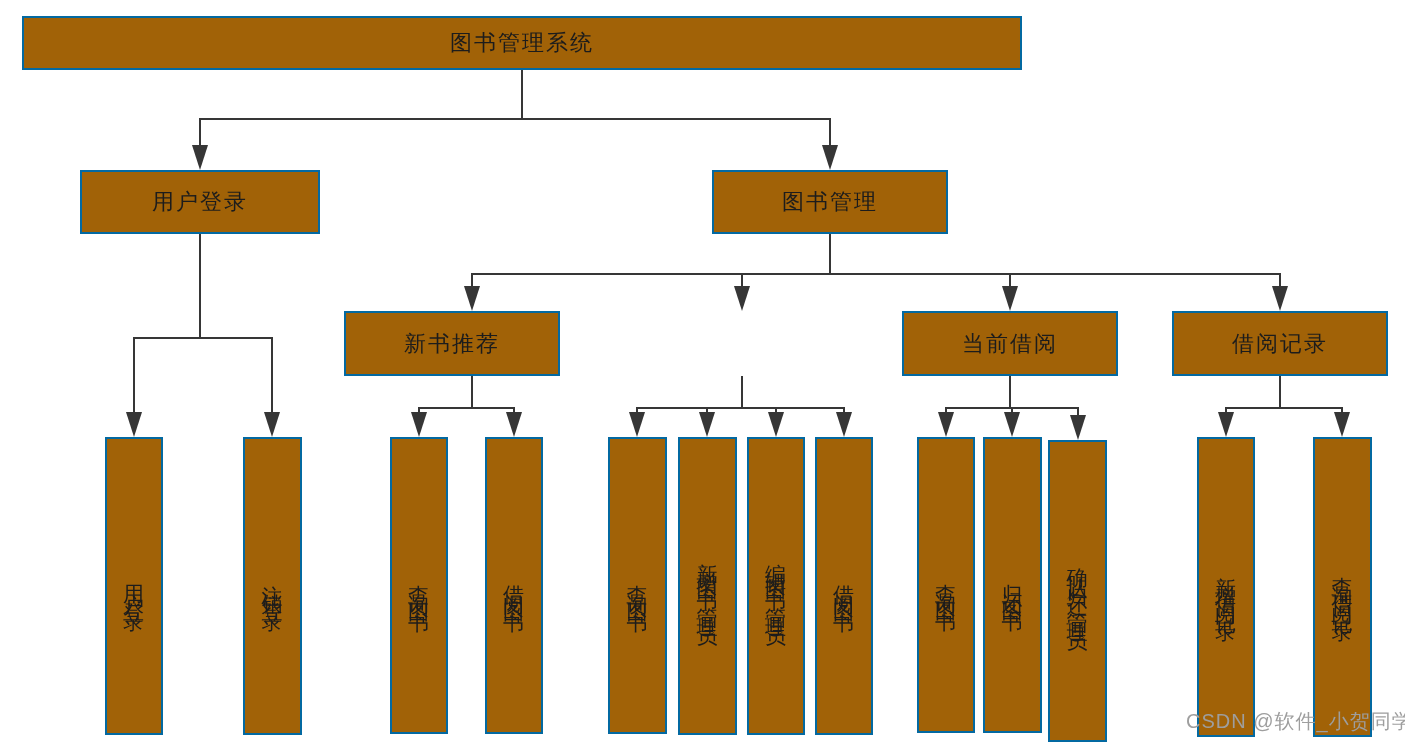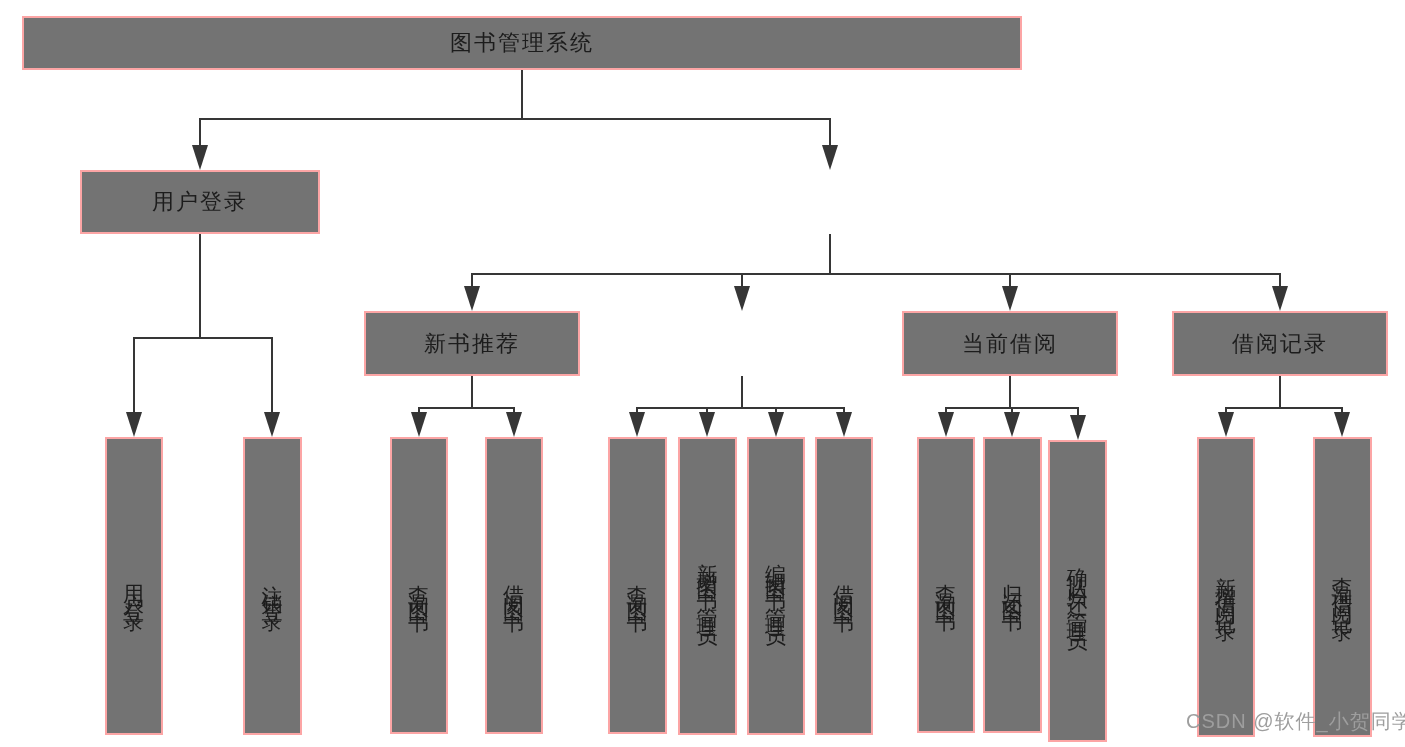--- a/index.html
+++ b/index.html
@@ -11,22 +11,22 @@
   #canvas {
     position: relative;
     width: 1405px;
     height: 747px;
     background: #ffffff;
     overflow: hidden;
   }
   .box {
     position: absolute;
     box-sizing: border-box;
-    border: 2px solid #fca5a5;
-    background: #737373;
+    border: 2px solid #0369a1;
+    background: #a16207;
     display: flex;
     align-items: center;
     justify-content: center;
     color: #1c1c1c;
     font-size: 22px;
     letter-spacing: 2px;
     white-space: nowrap;
   }
   .box.vertical {
     font-size: 21px;
@@ -77,41 +77,44 @@
 
   <div class="vline" style="left:521px; top:70px; height:48px;"></div>
   <div class="hline" style="left:199px; top:118px; width:632px;"></div>
   <div class="vline" style="left:199px; top:118px; height:28px;"></div>
   <div class="ahead" style="left:192px; top:145px;"></div>
   <div class="vline" style="left:829px; top:118px; height:28px;"></div>
   <div class="ahead" style="left:822px; top:145px;"></div>
 
   <div class="box" style="left:80px; top:170px; width:240px; height:64px;">
     <span>用户登录</span>
+  </div>
+  <div class="box" style="left:712px; top:170px; width:236px; height:64px;">
+    <span>图书管理</span>
   </div>
 
   <div class="vline" style="left:199px; top:234px; height:105px;"></div>
   <div class="hline" style="left:133px; top:337px; width:140px;"></div>
   <div class="vline" style="left:133px; top:337px; height:76px;"></div>
   <div class="ahead" style="left:126px; top:412px;"></div>
   <div class="vline" style="left:271px; top:337px; height:76px;"></div>
   <div class="ahead" style="left:264px; top:412px;"></div>
 
   <div class="vline" style="left:829px; top:234px; height:41px;"></div>
   <div class="hline" style="left:471px; top:273px; width:810px;"></div>
   <div class="vline" style="left:471px; top:273px; height:16px;"></div>
   <div class="ahead" style="left:464px; top:286px;"></div>
   <div class="vline" style="left:741px; top:273px; height:16px;"></div>
   <div class="ahead" style="left:734px; top:286px;"></div>
   <div class="vline" style="left:1009px; top:273px; height:16px;"></div>
   <div class="ahead" style="left:1002px; top:286px;"></div>
   <div class="vline" style="left:1279px; top:273px; height:16px;"></div>
   <div class="ahead" style="left:1272px; top:286px;"></div>
 
-  <div class="box" style="left:364px; top:311px; width:216px; height:65px;">
+  <div class="box" style="left:344px; top:311px; width:216px; height:65px;">
     <span>新书推荐</span>
   </div>
   <div class="box" style="left:1172px; top:311px; width:216px; height:65px;">
     <span>借阅记录</span>
   </div>
   <div class="box" style="left:902px; top:311px; width:216px; height:65px;">
     <span>当前借阅</span>
   </div>
 
   <div class="vline" style="left:471px; top:376px; height:33px;"></div>

